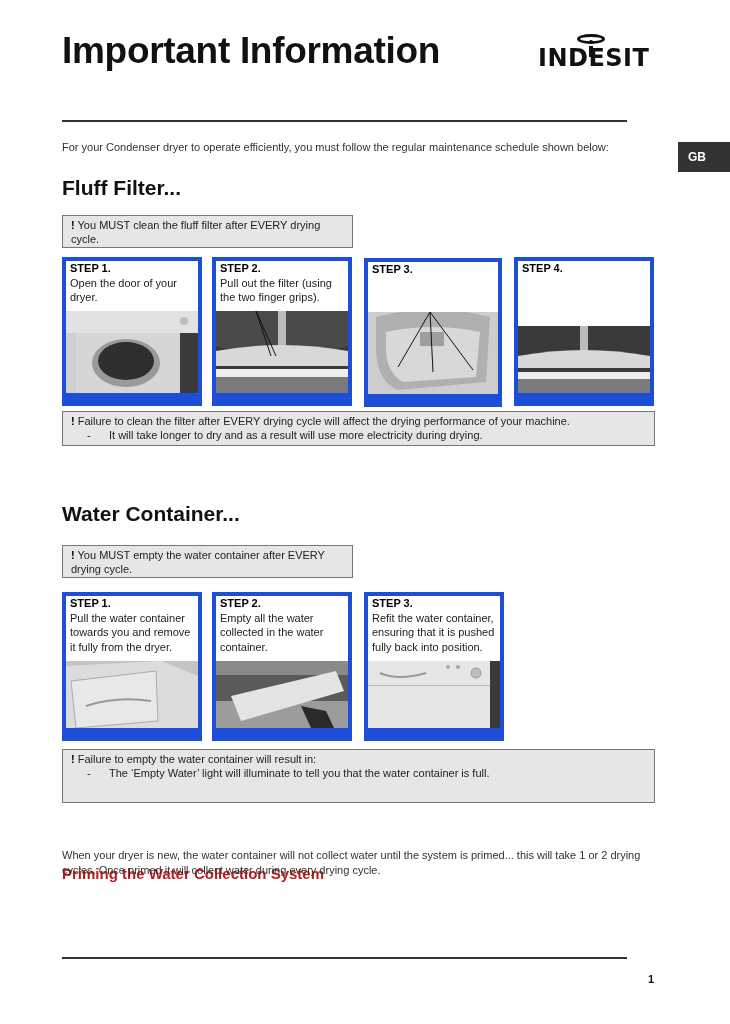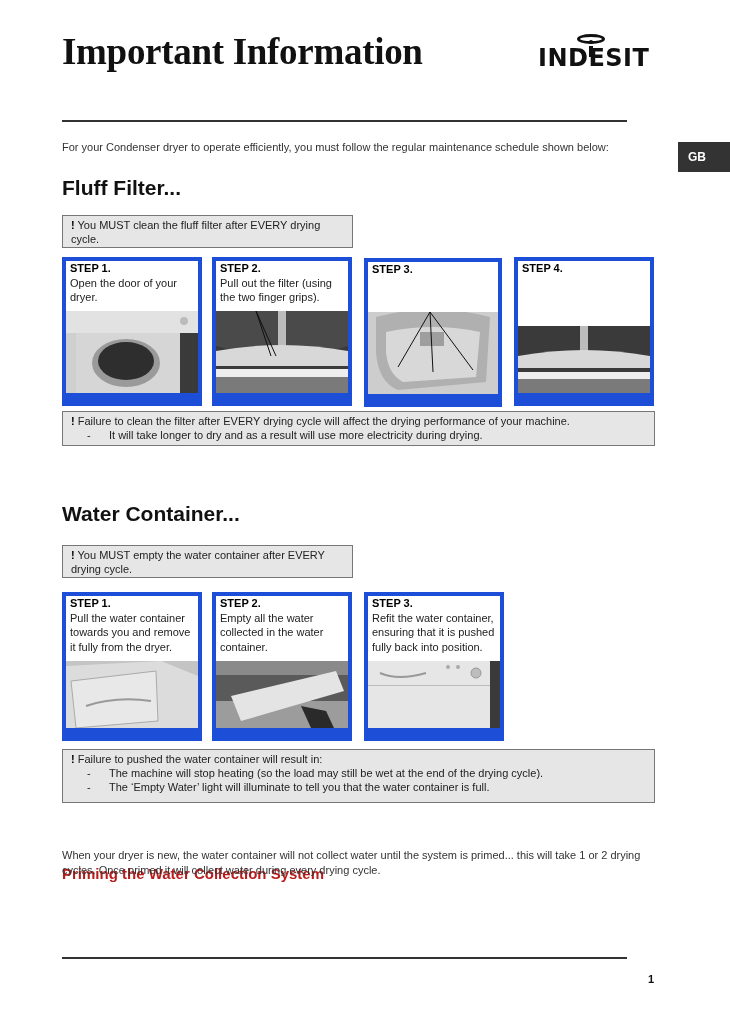--- a/index.html
+++ b/index.html
@@ -1,19 +1,19 @@
 <!DOCTYPE html>
 <html><head>
 <meta charset="utf-8">
 <style>
   html, body { margin:0; padding:0; background:#ffffff; }
   body { width:730px; height:1024px; position:relative; overflow:hidden;
          font-family:"Liberation Sans", sans-serif; color:#1a1a1a; }
   .abs { position:absolute; }
-  .title { left:62px; top:30px; font-size:37px; font-weight:bold; letter-spacing:-0.3px; color:#111;font-family:Liberation Serif, serif; }
+  .title { left:62px; top:30px; font-size:37px; font-weight:bold; letter-spacing:-0.3px; color:#111; }
   .logo { left:532px; top:34px; height:38px; display:flex; align-items:center;flex-direction:column; }
   .logo-mark { width:28px; height:28px; border:3.5px solid #111; border-radius:50%; position:relative; box-sizing:border-box; border-left-color:#111; }
   .logo-mark::before { content:""; position:absolute; left:50%; top:3px; width:4px; height:4px; margin-left:-2px; background:#111; border-radius:50%; }
   .logo-mark::after { content:""; position:absolute; left:50%; top:9px; width:4px; height:11px; margin-left:-2px; background:#111; }
   .logo-text { margin-left:6px; font-size:24px; font-weight:bold; letter-spacing:0.5px; color:#111; font-family:"DejaVu Sans", sans-serif; }
   .rule { left:62px; width:565px; height:2px; background:#333; }
   .intro { left:62px; top:141px; font-size:11px; color:#333; }
   .gb-tab { left:678px; top:142px; width:52px; height:30px; background:#333; color:#fff; font-size:12px; font-weight:bold; display:flex; align-items:center; padding-left:10px; box-sizing:border-box; }
   .h2 { left:62px; font-size:21px; font-weight:bold; color:#111; }
   .h3 { left:62px; font-size:15px; font-weight:bold; color:#b91c1c;margin-top:48px; }
@@ -151,22 +151,21 @@
       <path d="M12 12 Q30 20 58 12" stroke="#999" fill="none" stroke-width="2"></path>
       <rect x="0" y="24" width="122" height="1" fill="#bbb"></rect>
       <circle cx="108" cy="12" r="5" fill="#bdbdbd" stroke="#999"></circle>
       <circle cx="80" cy="6" r="2" fill="#aaa"></circle>
       <circle cx="90" cy="6" r="2" fill="#aaa"></circle>
     </svg>
   </div>
 </div>
 
 <div class="abs note" style="top:749px; width:593px; height:54px;">
-  <div><b class="ex">!</b> <span>Failure to pushed the water container will result in:</span></div>
-  <div class="sub"><span class="dash">-</span><span>The machine will stop heating (so the load may still be wet at the end of the drying cycle).</span></div>
+  <div><b class="ex">!</b> <span>Failure to empty the water container will result in:</span></div>
   <div class="sub"><span class="dash">-</span><span>The ‘Empty Water’ light will illuminate to tell you that the water container is full.</span></div>
 </div>
 
 <div class="abs h3" style="top:817px;">Priming the Water Collection System</div>
 <div class="abs body-text">When your dryer is new, the water container will not collect water until the system is primed... this will take 1 or 2 drying cycles. Once primed it will collect water during every drying cycle.</div>
 
 <div class="abs rule" style="top:957px;"></div>
 <div class="abs page-num">1</div>
 
 </body></html>

